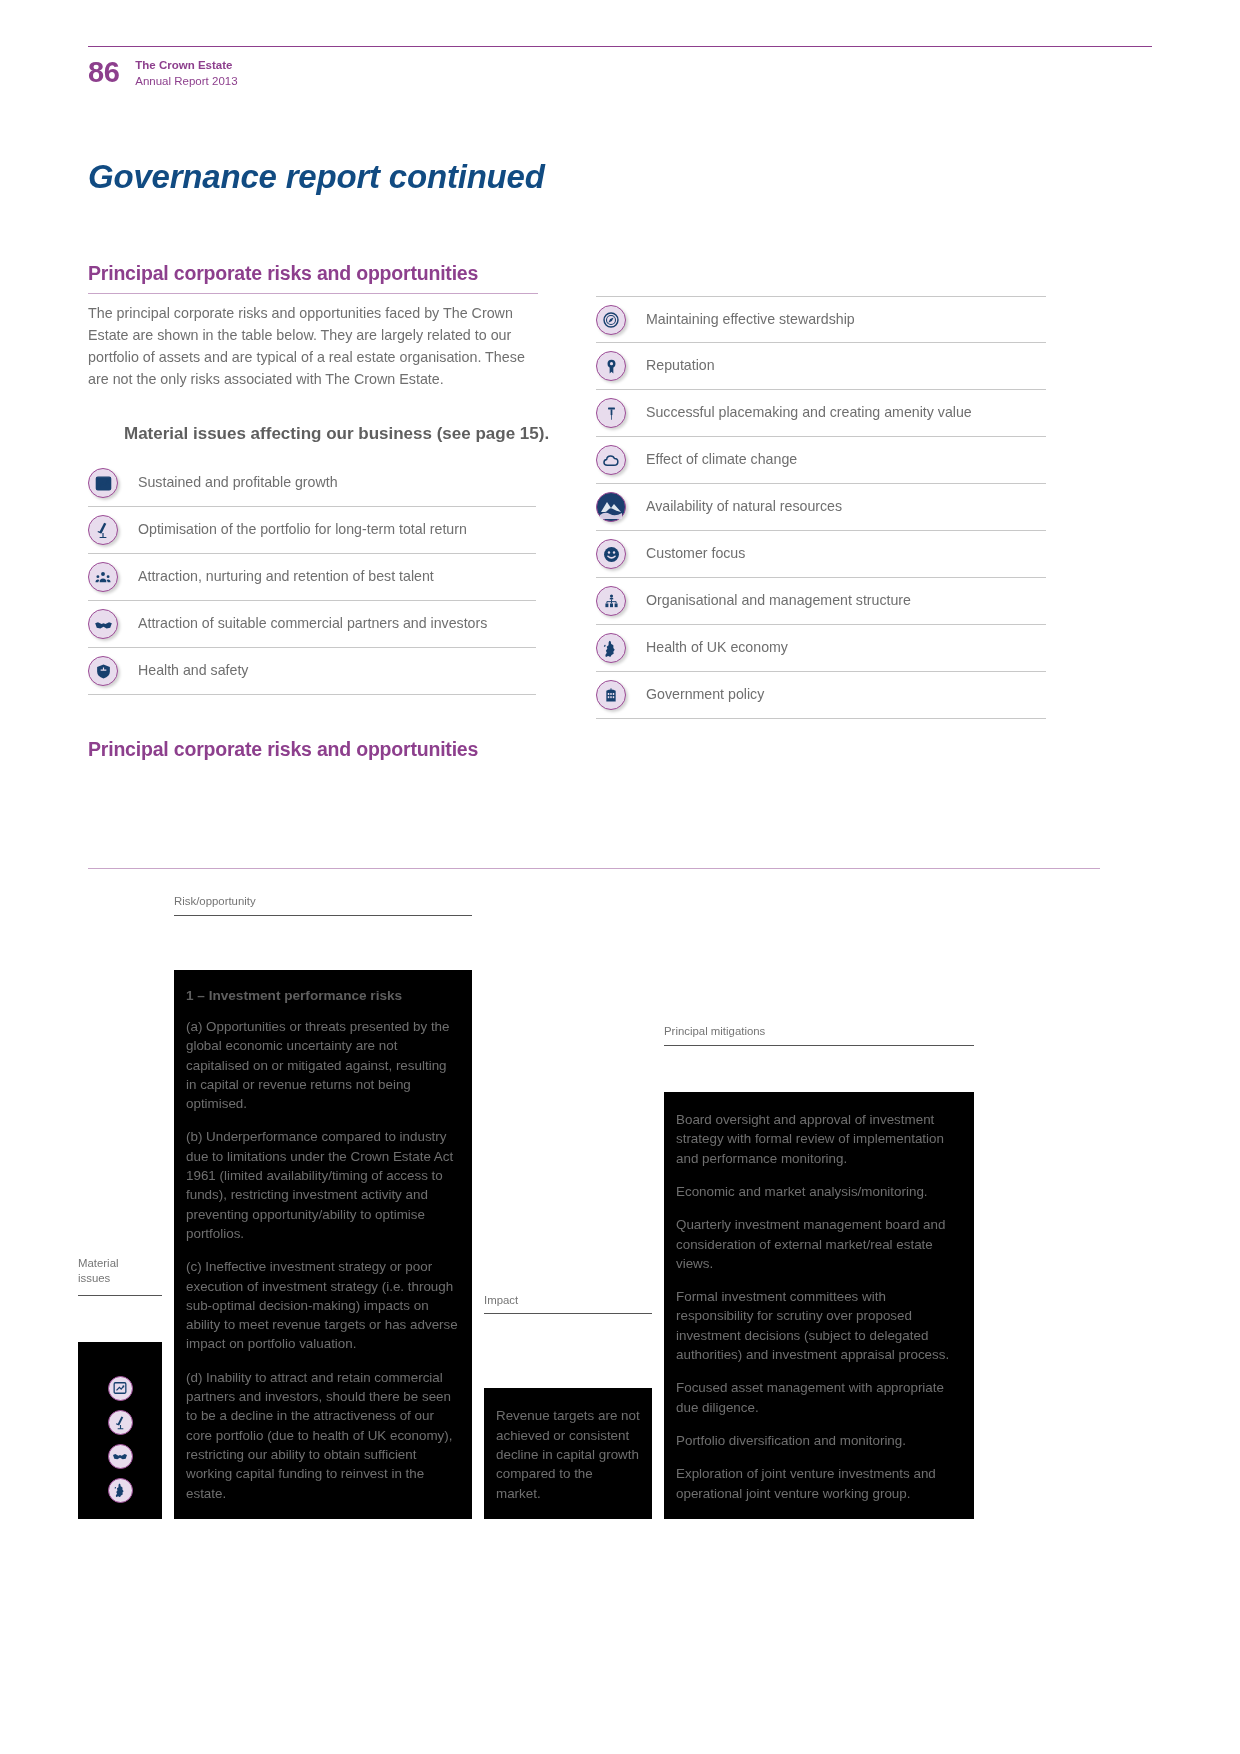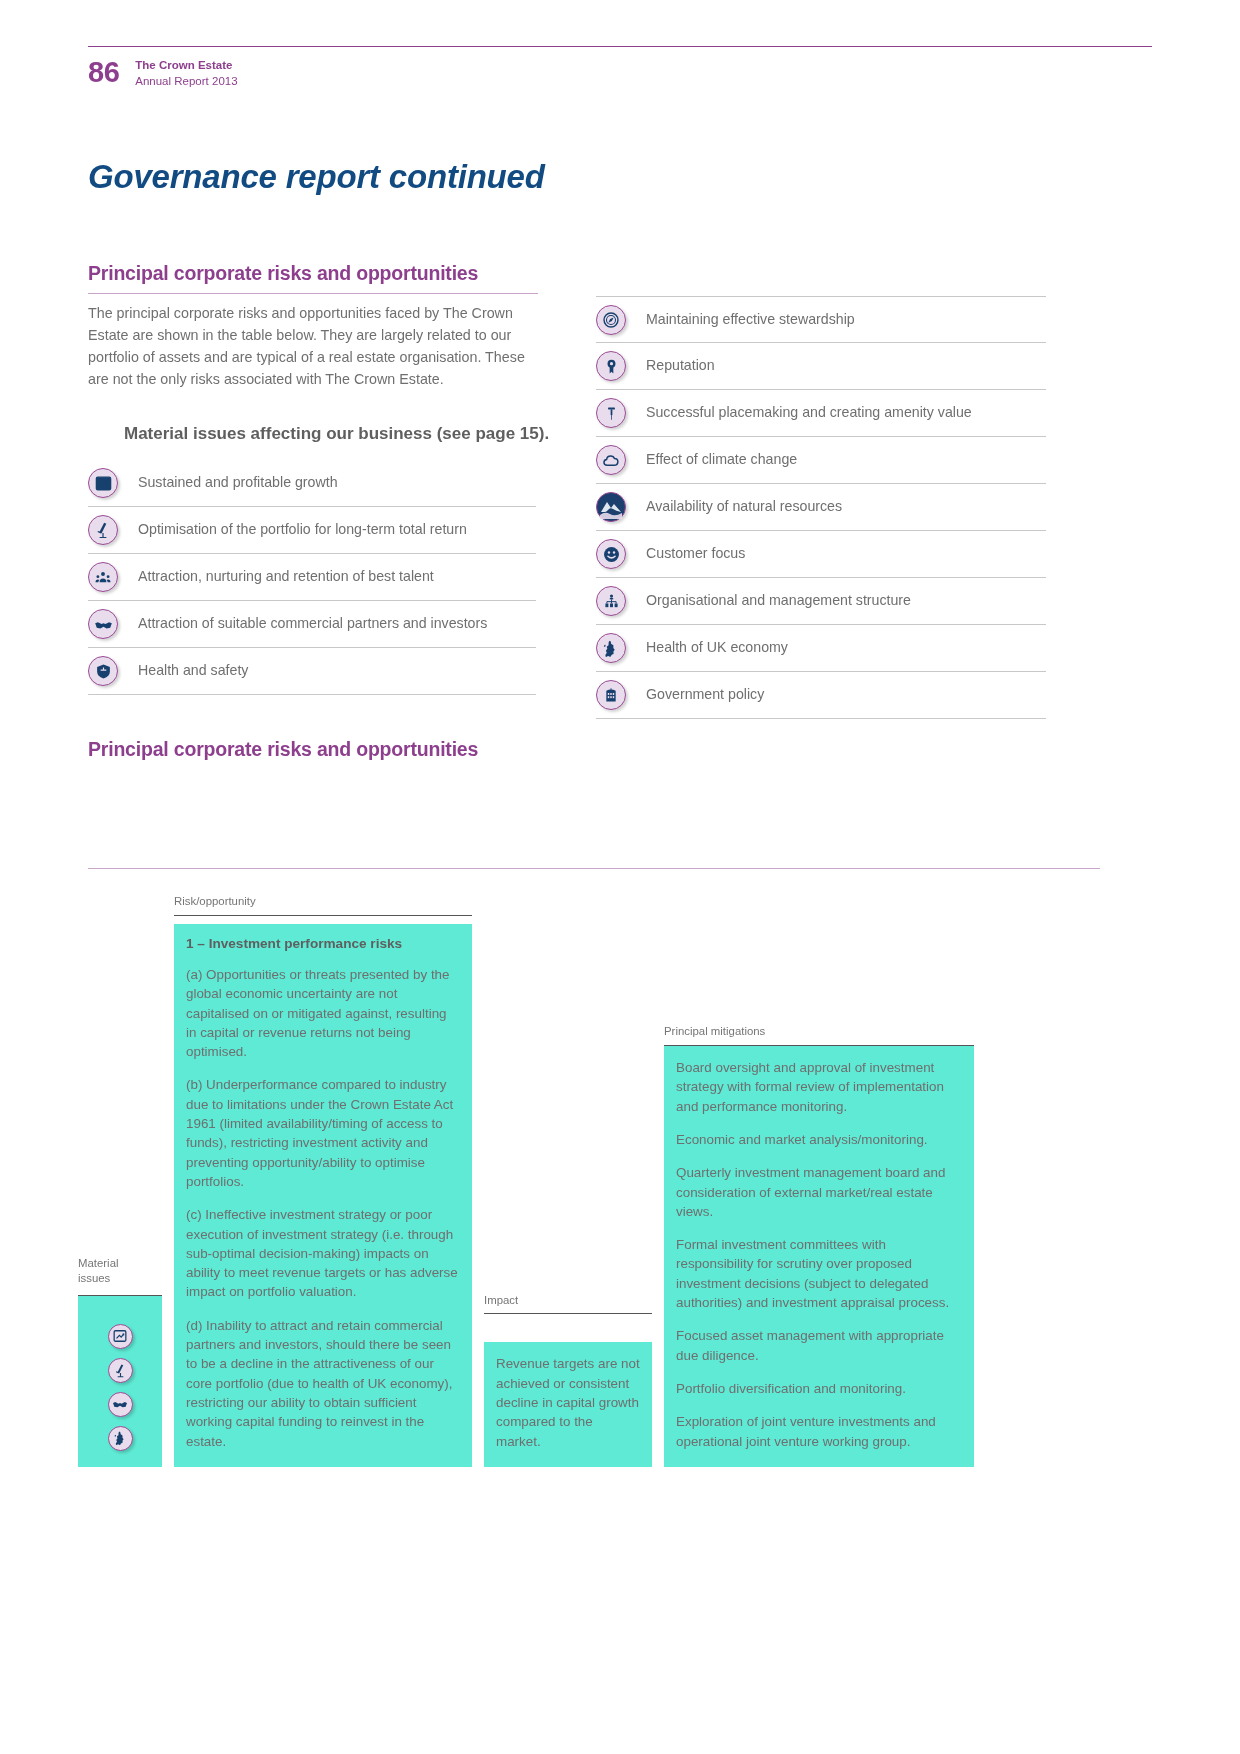--- a/index.html
+++ b/index.html
@@ -192,23 +192,24 @@
     color: #757575;
     line-height: 1.3;
     padding: 8px 0 6px 0;
     border-bottom: 1px solid #555555;
     min-height: 48px;
     display: flex;
     align-items: flex-end;
   }
   .col-head.two-line { align-items: flex-start; padding-top: 8px; }
   .col-body {
-    background: #5eead4;
-    padding: 12px 12px 16px 12px;
+    background: #000000;
+    padding: 18px 12px 16px 12px;
     flex: 1 1 auto;
+    margin-top: 46px;
   }
 
   .cell-title {
     font-size: 13.6px;
     font-weight: bold;
     color: #5f5f5f;
     margin-bottom: 14px;
   }
   .cell-p {
     font-size: 13.4px;

